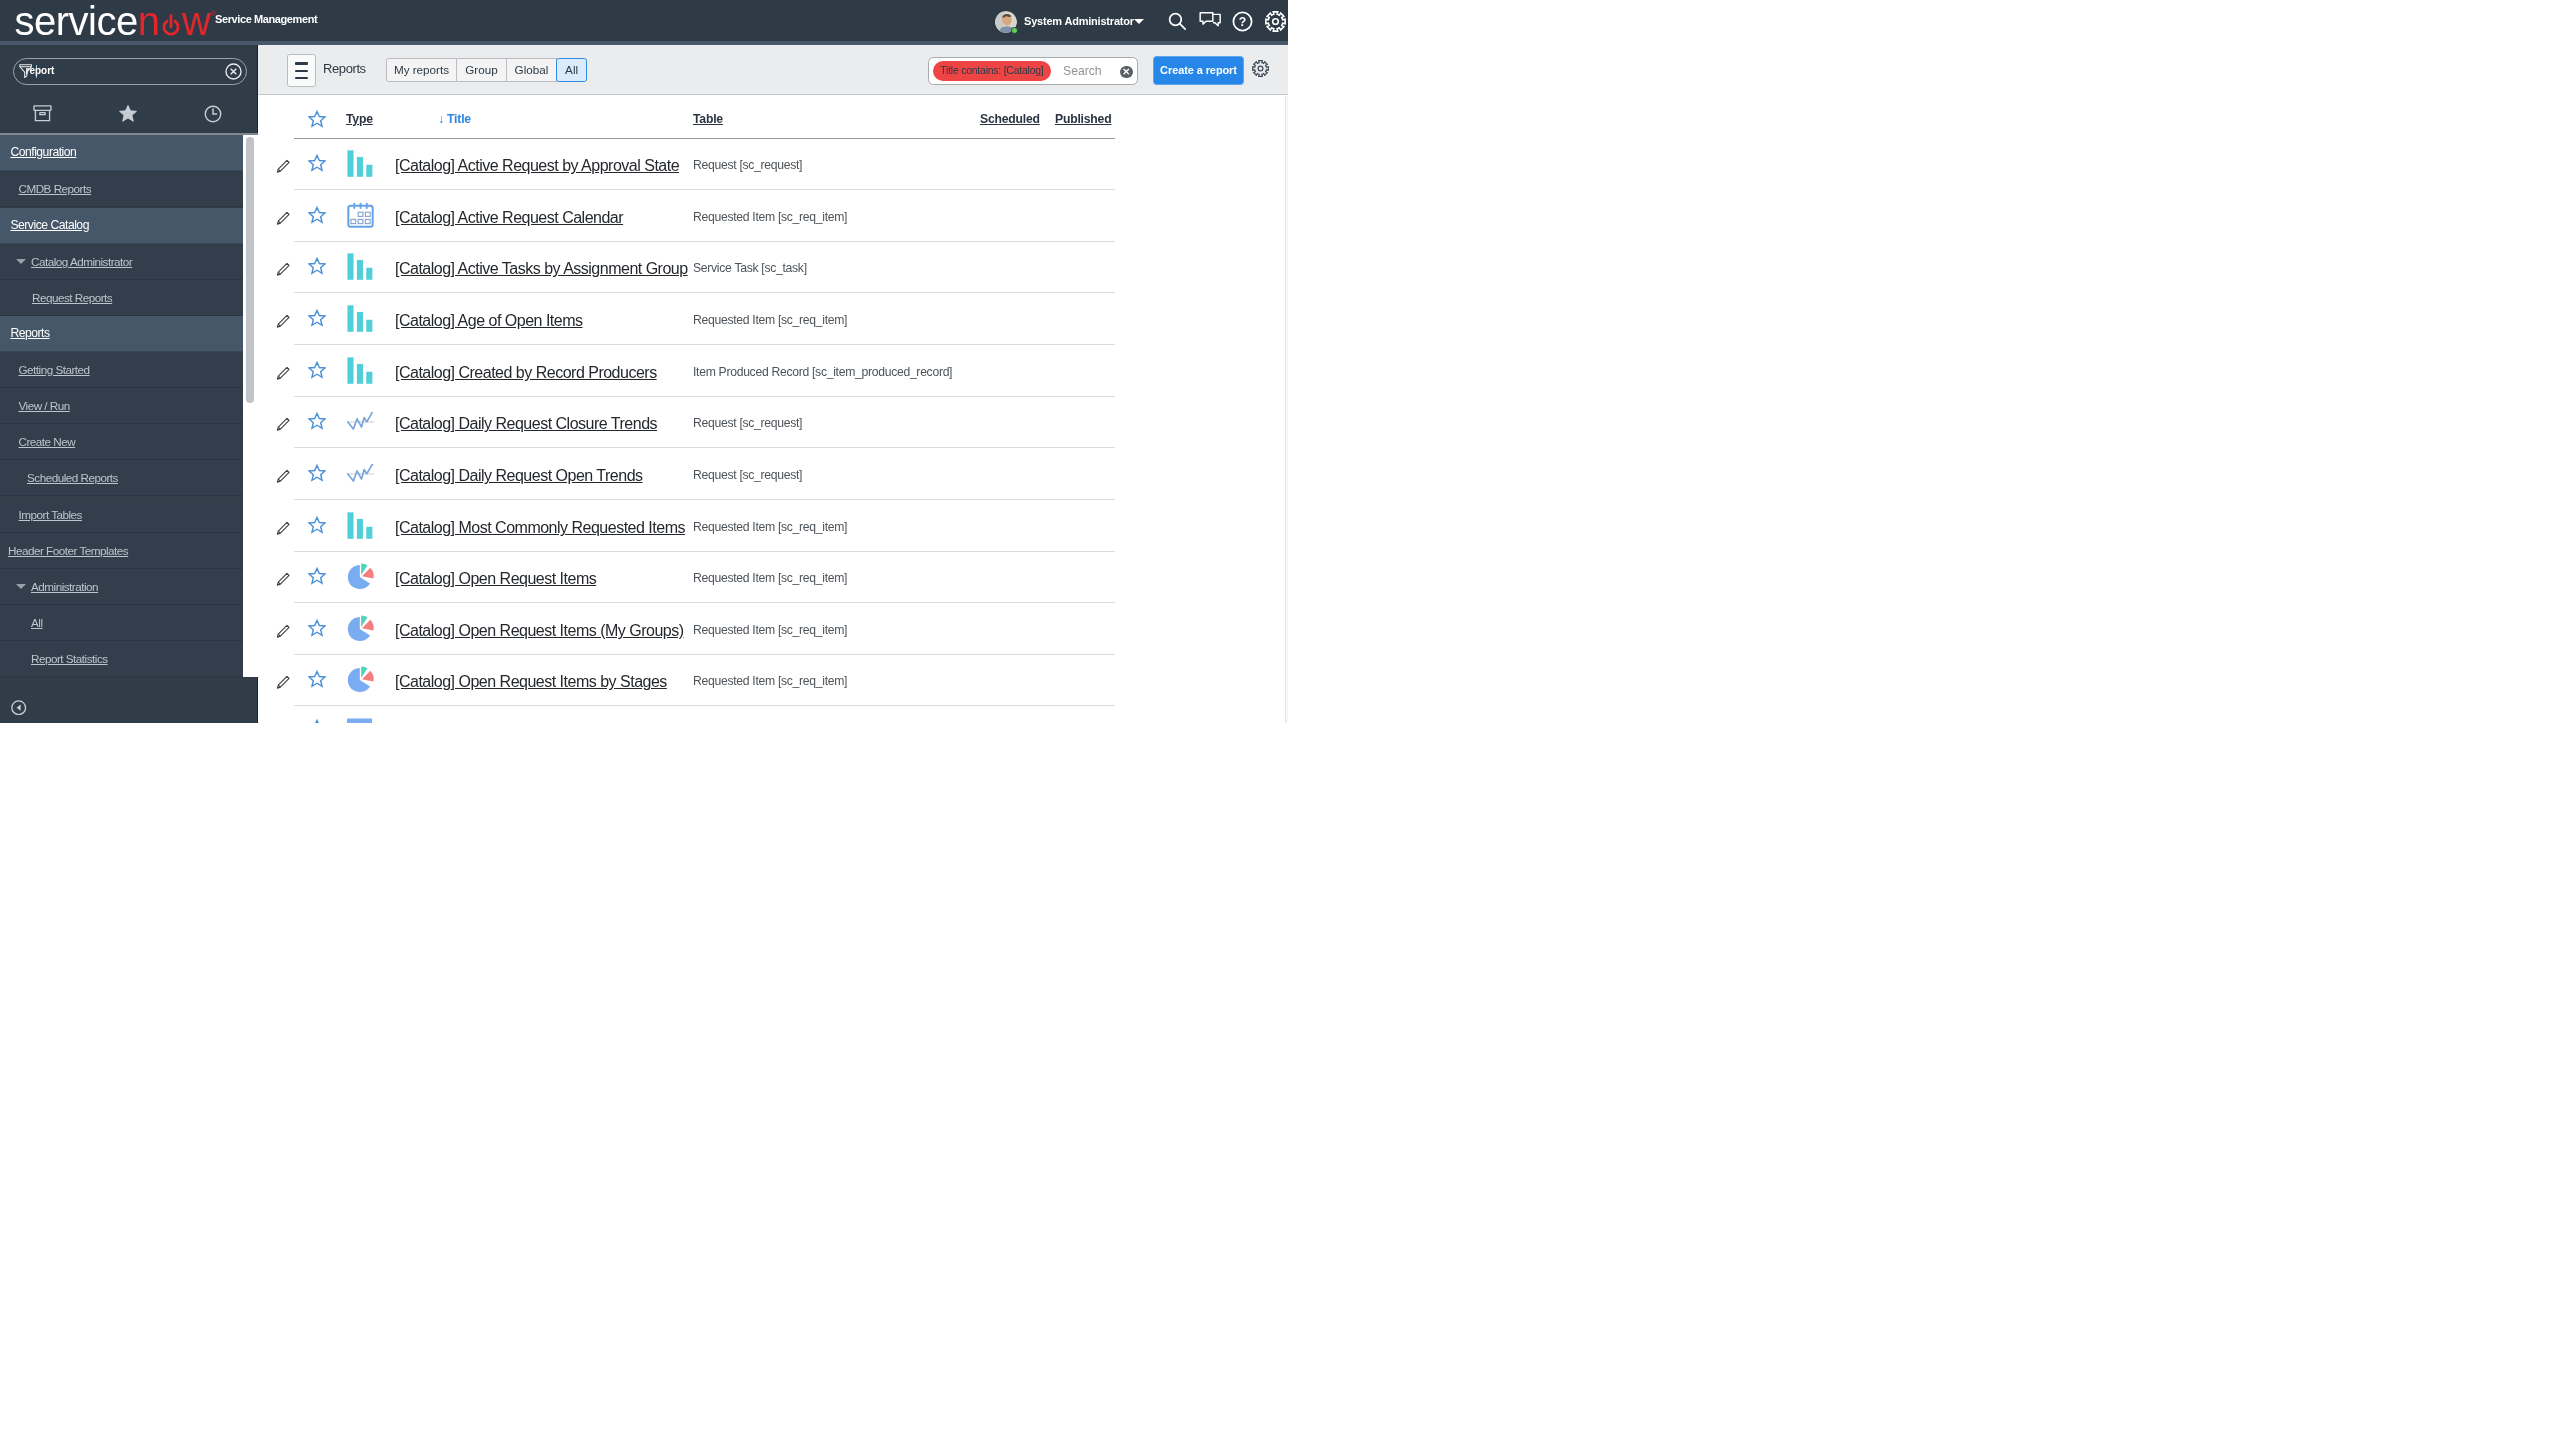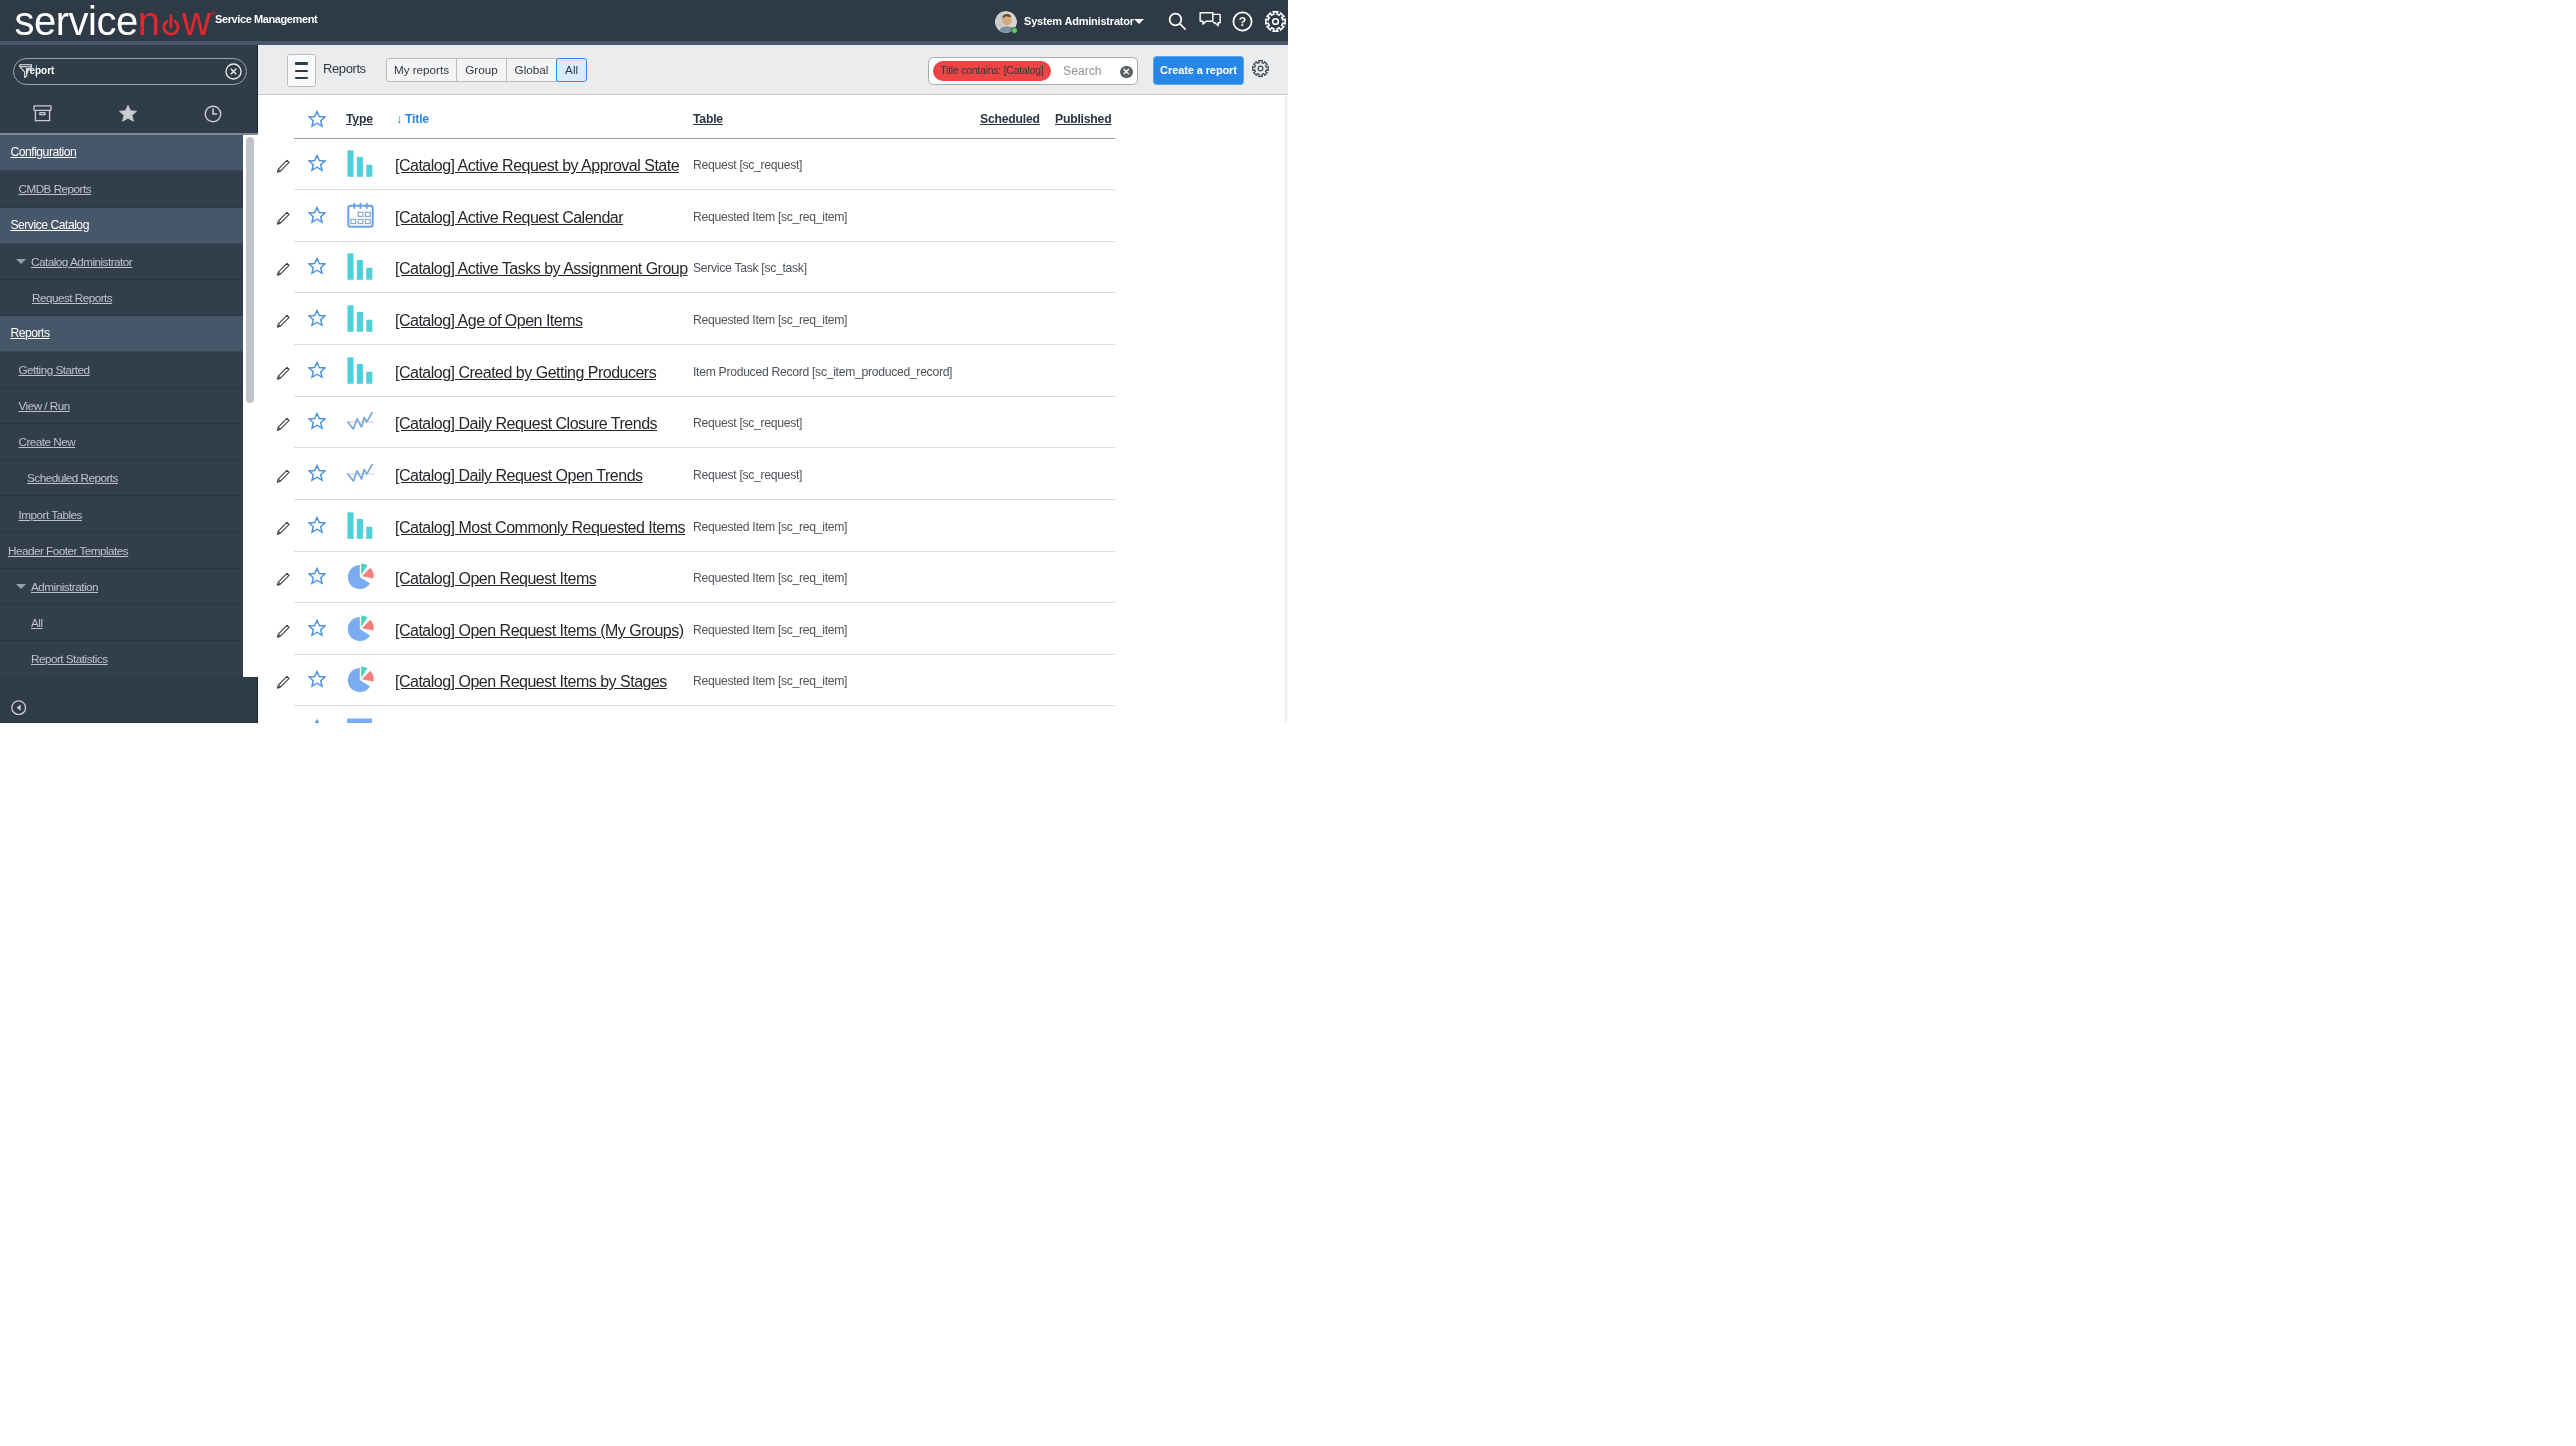--- a/index.html
+++ b/index.html
@@ -39,21 +39,21 @@
 .seg.s2 { width:50px; border-left:none; }
 .seg.s3 { width:50px; border-left:none; }
 .seg.sel { width:31px; background:#D9EBFC; border:0.9px solid #2E8AE0; border-radius:2.7px; margin-left:-0.9px; }
 #srchbox { position:absolute; left:670px; top:12.2px; width:210px; height:28px; background:#FFFFFF; border:0.9px solid #A6ABB0; border-radius:5.4px; }
 #srchpill { position:absolute; left:4.1px; top:3.3px; height:20px; line-height:20px; border-radius:10px; background:#ef4444; color:#2E3A46; font-size:10.4px; letter-spacing:-0.2px; padding:0 7.2px; }
 #srchtxt { position:absolute; left:134px; top:6.3px; color:#8F9499; font-size:12.2px; }
 #srchx { position:absolute; left:191px; top:7.4px; width:12.6px; height:12.6px; border-radius:50%; background:#5B6066; color:#FFFFFF; font-size:9.5px; font-weight:bold; text-align:center; line-height:12.6px; }
 #createbtn { position:absolute; left:895px; top:11.3px; width:91px; height:29px; background:#2787E8; border:0.9px solid #5EA4EF; border-radius:3.6px; color:#FFFFFF; font-size:11px; font-weight:bold; letter-spacing:-0.1px; text-align:center; line-height:27px; }
 #tbgear { position:absolute; left:994px; top:15.4px; }
 .hlink { position:absolute; top:67px; font-size:12.2px; font-weight:bold; color:#2B3440; text-decoration:underline; letter-spacing:-0.2px; }
-.hlink.blue { color:#2E86E0; }
+.hlink.blue { color:#2E86E0;margin-left:42px; }
 #headrule { position:absolute; left:36px; top:93px; width:821px; height:1.1px; background:#9A9A9A; }
 .row { position:absolute; left:0; width:1030px; }
 .rdiv { position:absolute; left:36px; bottom:0; width:821px; height:0.9px; background:#DCDCDC; }
 .row .pencil { position:absolute; left:18px; top:21px; }
 .row .rowstar { position:absolute; left:50px; top:16.3px; }
 .row .ticon { position:absolute; left:89px; top:12.2px; }
 .row .ticon svg.lc { margin-top:3.7px; }
 .row .rtitle { position:absolute; left:137px; top:19.4px; font-size:16px; color:#24282C; text-decoration:underline; letter-spacing:-0.5px; }
 .row .rtable { position:absolute; left:435px; top:19.7px; font-size:12.2px; color:#4D5358; letter-spacing:-0.3px; }
 </style></head><body>
@@ -278,21 +278,21 @@
             <path d="M2.5,11.1 L4.8,13.4"></path>
           </svg></span>
     <span class="rowstar"><svg width="18" height="18" viewBox="0 0 20 20">
             <path d="M10,1.6 L12.6,7.2 L18.9,7.7 L14.1,11.9 L15.6,18.1 L10,14.7 L4.4,18.1 L5.9,11.9 L1.1,7.7 L7.4,7.2 Z" fill="none" stroke="#4A90D8" stroke-width="1.6" stroke-linejoin="miter"></path>
           </svg></span>
     <span class="ticon"><svg width="26" height="27" viewBox="0 0 29 30">
             <rect x="0.5" y="0.3" width="6.8" height="29.5" fill="#4FD0D9"></rect>
             <rect x="11" y="7.7" width="6.8" height="22.1" fill="#4FD0D9"></rect>
             <rect x="21.5" y="16.4" width="6.8" height="13.4" fill="#4FD0D9"></rect>
           </svg></span>
-    <a class="rtitle">[Catalog] Created by Getting Producers</a>
+    <a class="rtitle">[Catalog] Created by Record Producers</a>
     <span class="rtable">Item Produced Record [sc_item_produced_record]</span>
   </div>
   <div class="row" style="top:351px;height:52px;">
     <i class="rdiv"></i>
     <span class="pencil"><svg width="14.5" height="14.5" viewBox="0 0 16 16" fill="none" stroke="#3c4147" stroke-width="1.25" stroke-linejoin="round">
             <path d="M1.5,14.5 L2.5,11.1 L12.1,1.5 L14.4,3.8 L4.8,13.4 Z"></path>
             <path d="M2.5,11.1 L4.8,13.4"></path>
           </svg></span>
     <span class="rowstar"><svg width="18" height="18" viewBox="0 0 20 20">
             <path d="M10,1.6 L12.6,7.2 L18.9,7.7 L14.1,11.9 L15.6,18.1 L10,14.7 L4.4,18.1 L5.9,11.9 L1.1,7.7 L7.4,7.2 Z" fill="none" stroke="#4A90D8" stroke-width="1.6" stroke-linejoin="miter"></path>

